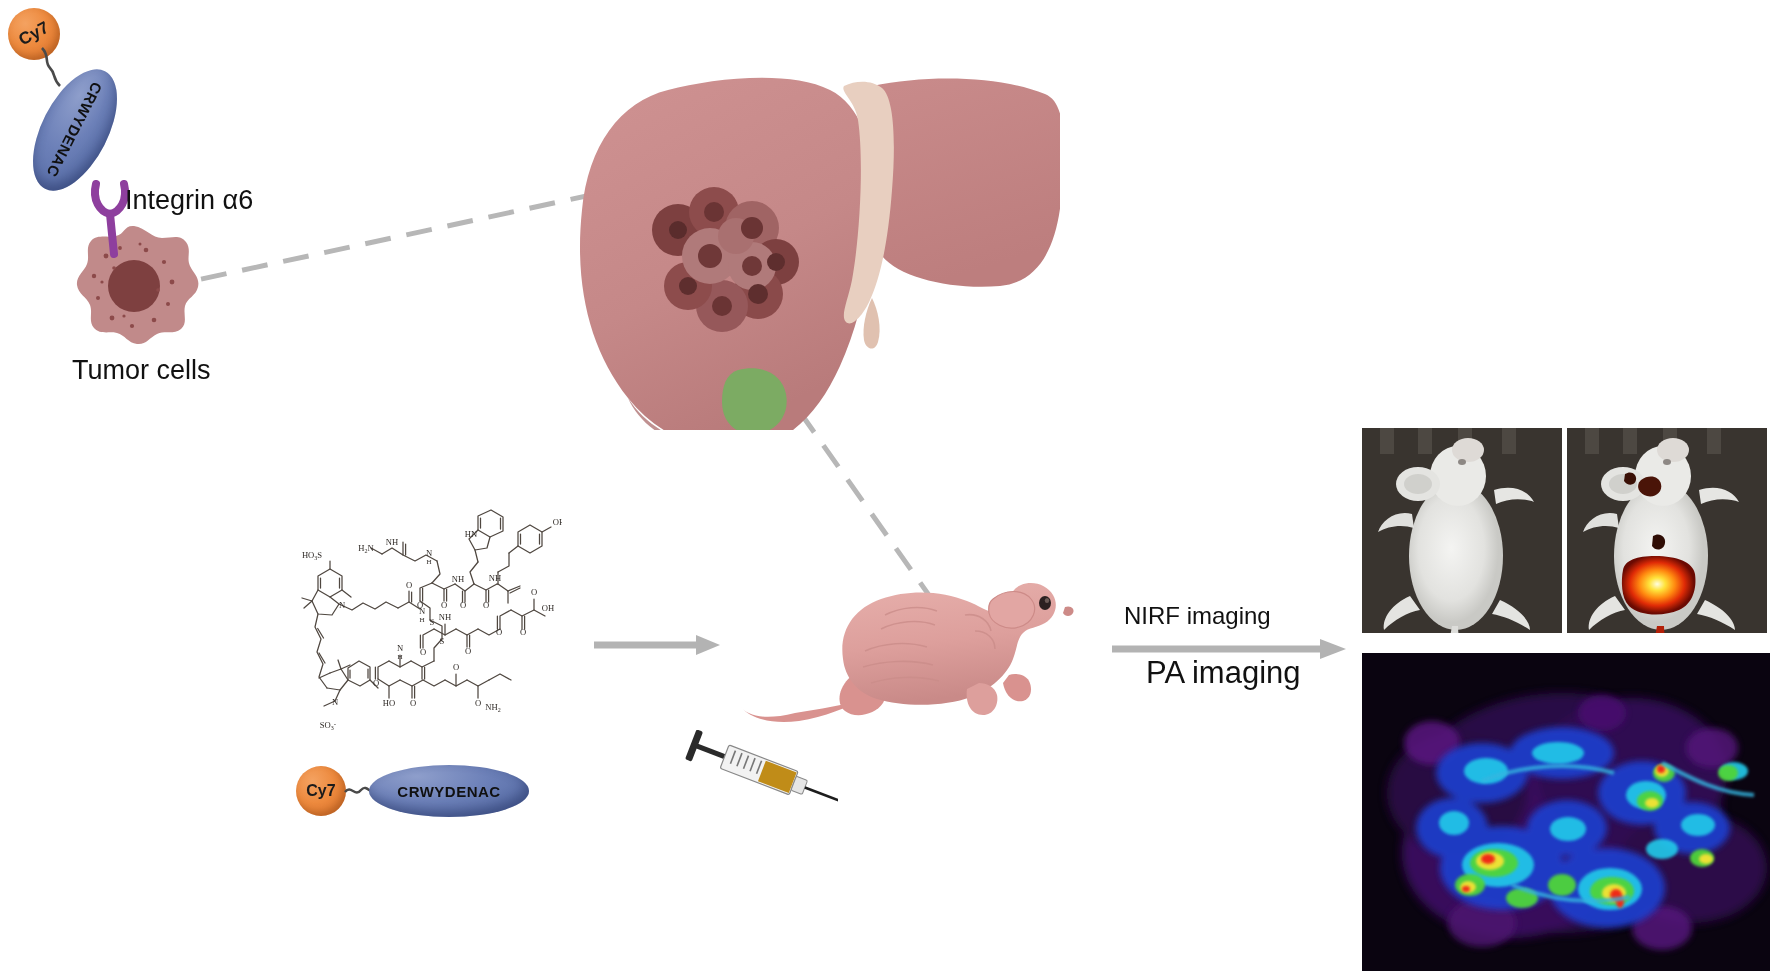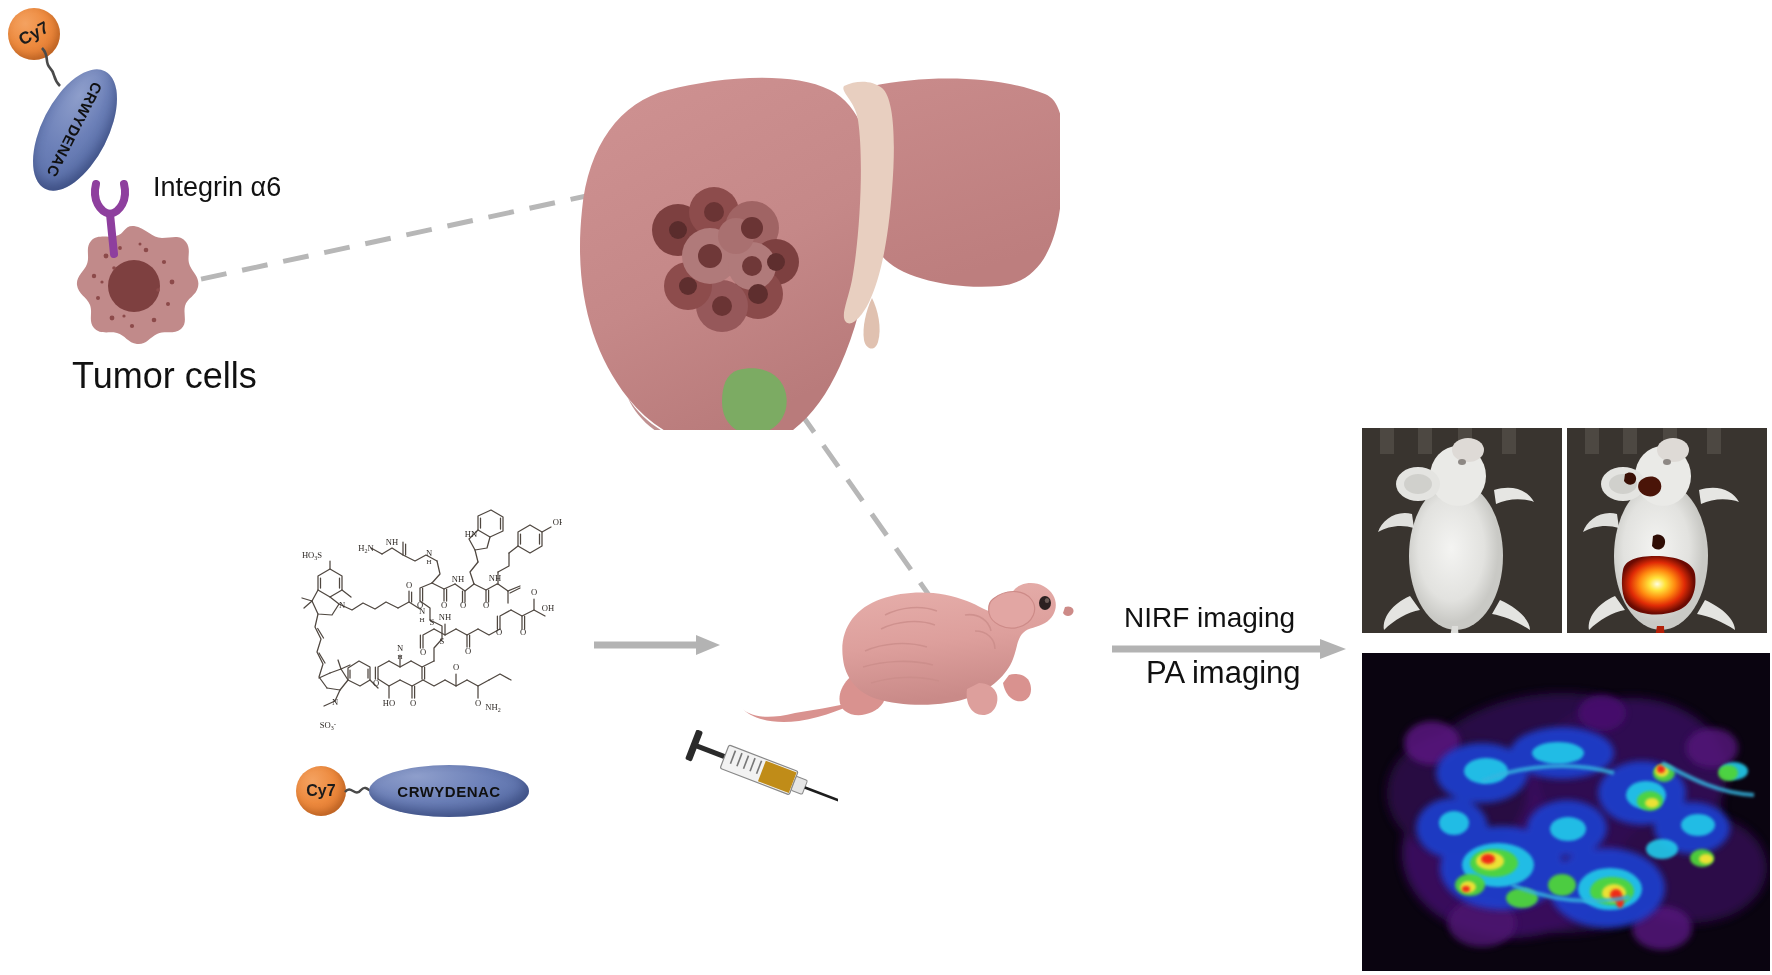--- a/index.html
+++ b/index.html
@@ -21,42 +21,42 @@
     border-radius:50%/50%;
     transform:rotate(27deg);transform-origin:50% 50%;
     background:radial-gradient(ellipse at 32% 25%, #8e9ecb 0%, #6c80b8 42%, #4d639d 100%);
     box-shadow:inset -4px -6px 12px rgba(30,45,90,.45);}
   #peptide-top .t{position:absolute;left:0;top:0;width:100%;height:100%;
     display:flex;align-items:center;justify-content:center;
     color:#101010;font-size:15px;font-weight:700;letter-spacing:.6px;
     transform:rotate(90deg);}
 
   #tumor-cell{left:68px;top:224px;width:132px;height:122px;}
-  #integrin-label{left:125px;top:172px;font-size:27px;margin-left:28px;}
-  #tumorcells-label{left:72px;top:355px;font-size:36px;}
+  #integrin-label{left:125px;top:185px;font-size:27px;}
+  #tumorcells-label{left:72px;top:355px;font-size:27px;}
 
   
   #chem{left:282px;top:498px;width:280px;height:270px;}
 
   
   #cy7-legend{left:296px;top:766px;width:50px;height:50px;border-radius:50%;
     background:radial-gradient(circle at 33% 30%, #f4a261 0%, #ed8a3e 45%, #d9702a 100%);
     box-shadow:inset -3px -4px 7px rgba(120,55,10,.35);}
   #cy7-legend .t{position:absolute;left:0;top:0;width:100%;height:100%;
     display:flex;align-items:center;justify-content:center;
     font-size:16px;font-weight:700;color:#1b1b1b;}
   #pep-legend{left:369px;top:765px;width:160px;height:52px;border-radius:50%/50%;
     background:radial-gradient(ellipse at 30% 22%, #8e9ecb 0%, #6c80b8 45%, #4d639d 100%);
     box-shadow:inset -4px -6px 12px rgba(30,45,90,.45);}
   #pep-legend .t{position:absolute;left:0;top:0;width:100%;height:100%;
     display:flex;align-items:center;justify-content:center;
     color:#101010;font-size:15px;font-weight:700;letter-spacing:.5px;}
 
   
-  #nirf-label{left:1124px;top:602px;font-size:28px;}
+  #nirf-label{left:1124px;top:602px;font-size:24px;}
   #pa-label{left:1146px;top:655px;font-size:31px;}
 
   
   #panel-nirf{left:1362px;top:428px;width:408px;height:205px;display:flex;gap:5px;}
   #panel-pa{left:1362px;top:653px;width:408px;height:318px;}
   .imgpanel{position:relative;overflow:hidden;background:#111;}
 </style>
 </head>
 <body>
 

